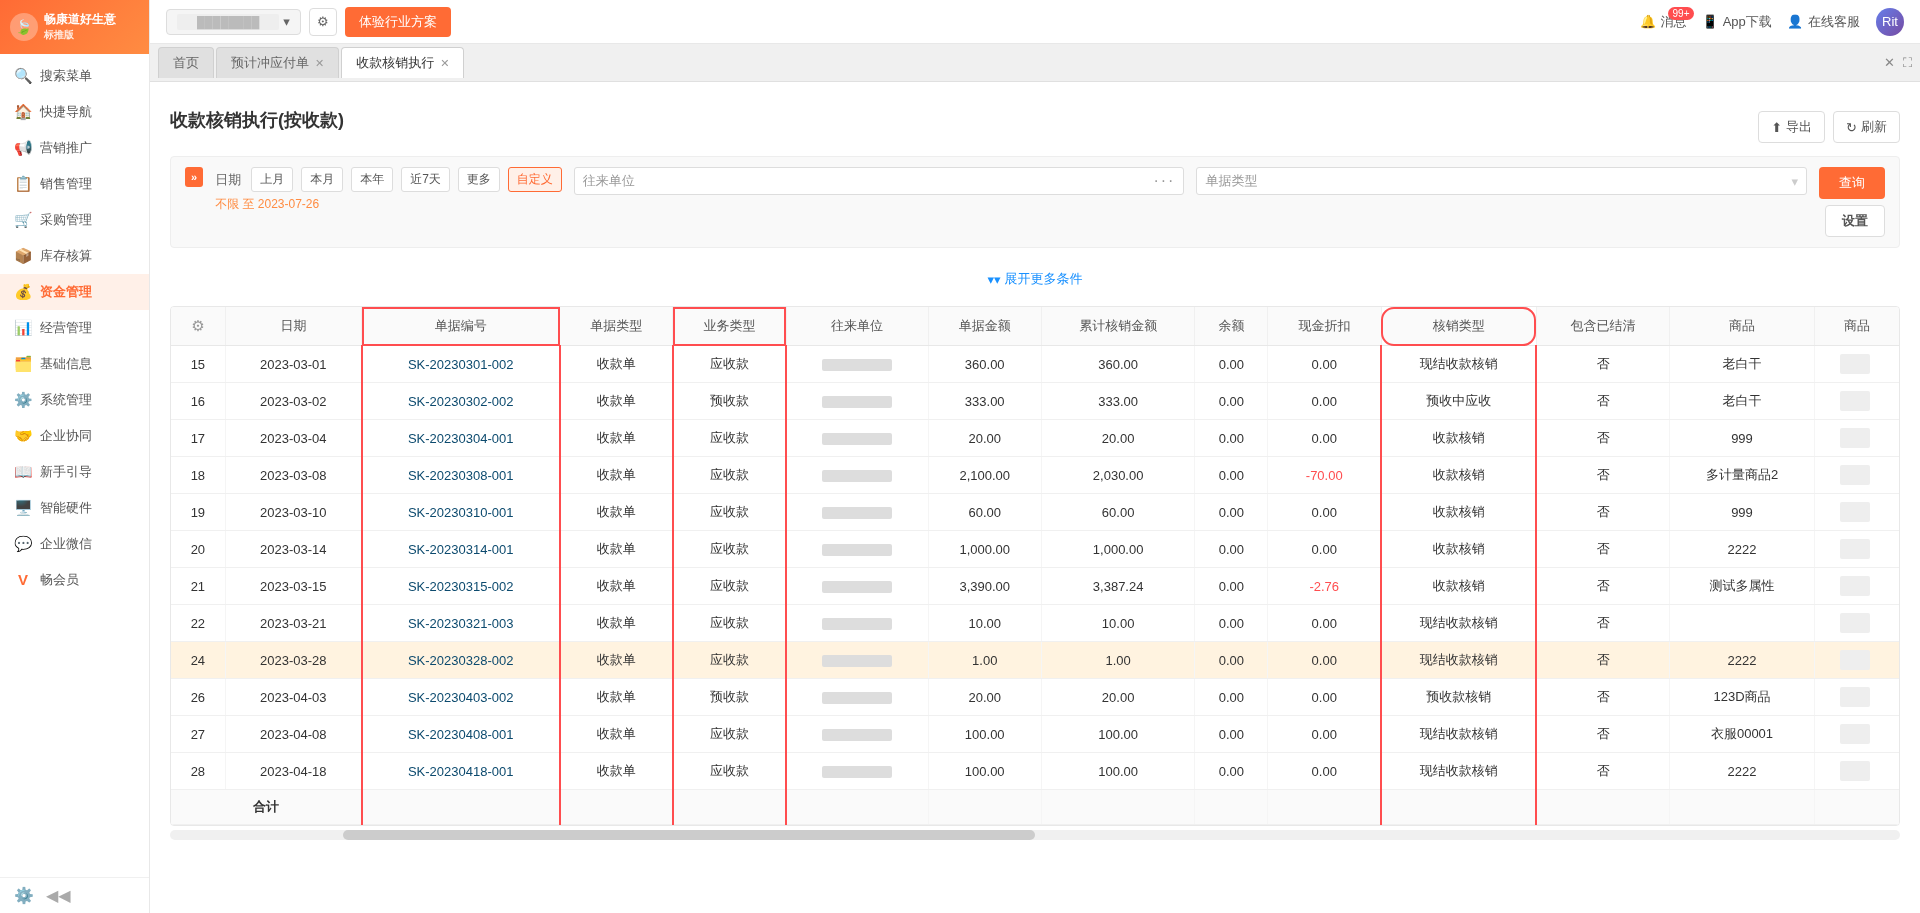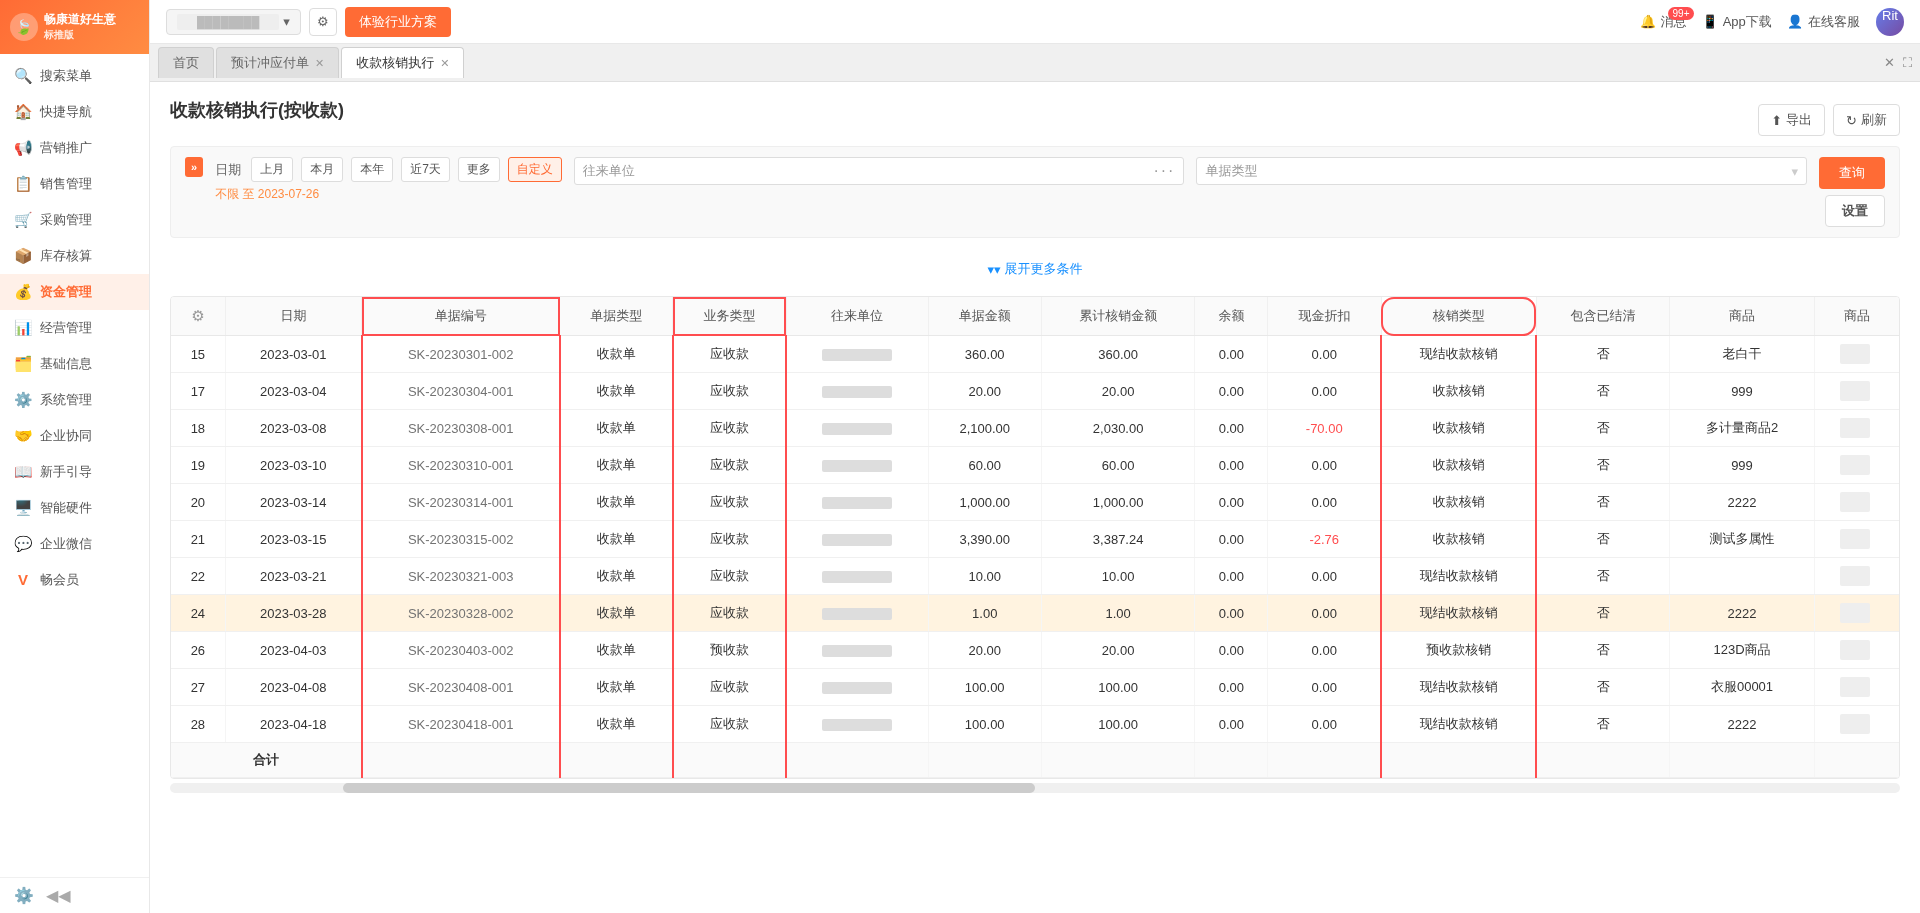--- a/index.html
+++ b/index.html
@@ -75,21 +75,21 @@
     .top-header-right { display: flex; align-items: center; gap: 16px; color: #555; }
     .notification-btn { display: flex; align-items: center; gap: 4px; cursor: pointer; position: relative; }
     .badge {
       background: #ff4d4f; color: white; border-radius: 10px;
       font-size: 10px; padding: 1px 5px; position: absolute; top: -6px; right: -8px;
     }
     .header-link { display: flex; align-items: center; gap: 4px; cursor: pointer; color: #555; }
     .user-avatar {
       width: 28px; height: 28px; border-radius: 50%;
       background: linear-gradient(135deg, #667eea, #764ba2);
-      display: flex; justify-content: center;
+      display: flex; align-items: center; justify-content: center;
       color: white; font-size: 11px;
     }
 
     
     .tab-bar {
       background: #f0f0f0;
       display: flex; align-items: center; height: 38px;
       padding: 0 8px; border-bottom: 1px solid #e0e0e0; gap: 2px;
     }
     .tab {
@@ -163,21 +163,21 @@
       font-weight: 500; white-space: nowrap; font-size: 13px;
     }
     th:last-child { border-right: none; }
     td {
       padding: 8px 10px; text-align: center; color: #333;
       border-bottom: 1px solid #f0f0f0; border-right: 1px solid #f5f5f5;
       font-size: 13px; white-space: nowrap;
     }
     td:last-child { border-right: none; }
     .row-highlight td { background: #fff3e0 !important; }
-    .link-text { color: #737373; cursor: pointer; text-decoration: none; }
+    .link-text { color: #0c4a6e; cursor: pointer; text-decoration: none; }
     .negative { color: #ff4d4f; }
 
     .total-row td { font-weight: 600; background: #fafafa; color: #333; }
     .settings-icon { cursor: pointer; color: #999; font-size: 15px; }
 
     
     .scroll-bar-area {
       height: 10px; background: #f0f0f0; border-radius: 5px;
       margin: 4px 0; position: relative;
     }
@@ -314,21 +314,21 @@
       <span class="tab-close">✕</span>
     </div>
     <div class="tab-bar-right">
       <span style="cursor:pointer;">✕</span>
       <span style="cursor:pointer;">⛶</span>
     </div>
   </div>
 
   <div class="page-content">
 
-    <div style="display:flex;align-items:flex-end;justify-content:space-between;margin-bottom:10px;">
+    <div style="display:flex;align-items:center;justify-content:space-between;margin-bottom:10px;margin-top:10px;">
       <h1 class="page-title">收款核销执行(按收款)</h1>
       <div class="page-actions">
         <button class="export-btn">
           <span>⬆</span>
           <span>导出</span>
         </button>
         <button class="refresh-btn">
           <span>↻</span>
           <span>刷新</span>
         </button>
@@ -409,20 +409,38 @@
       <td class="">360.00</td>
       <td class="">360.00</td>
       <td>0.00</td>
       <td class="">0.00</td>
       <td style="border-left:2px solid #ff4d4f;border-right:2px solid #ff4d4f;">现结收款核销</td>
       <td>否</td>
       <td>老白干</td>
       <td><span style="display:inline-block;background:#eee;border-radius:2px;width:30px;height:20px;vertical-align:middle;margin-right:4px;"></span></td>
     </tr>
             <tr>
+      <td>16</td>
+      <td>2023-03-02</td>
+      <td style="border-left:2px solid #ff4d4f;border-right:2px solid #ff4d4f;">
+        <a class="link-text">SK-20230302-002</a>
+      </td>
+      <td>收款单</td>
+      <td style="border-left:2px solid #ff4d4f;border-right:2px solid #ff4d4f;">预收款</td>
+      <td><span style="display:inline-block;background:#ddd;border-radius:2px;width:70px;height:12px;vertical-align:middle;"></span></td>
+      <td class="">333.00</td>
+      <td class="">333.00</td>
+      <td>0.00</td>
+      <td class="">0.00</td>
+      <td style="border-left:2px solid #ff4d4f;border-right:2px solid #ff4d4f;">预收中应收</td>
+      <td>否</td>
+      <td>老白干</td>
+      <td><span style="display:inline-block;background:#eee;border-radius:2px;width:30px;height:20px;vertical-align:middle;margin-right:4px;"></span></td>
+    </tr>
+            <tr>
       <td>17</td>
       <td>2023-03-04</td>
       <td style="border-left:2px solid #ff4d4f;border-right:2px solid #ff4d4f;">
         <a class="link-text">SK-20230304-001</a>
       </td>
       <td>收款单</td>
       <td style="border-left:2px solid #ff4d4f;border-right:2px solid #ff4d4f;">应收款</td>
       <td><span style="display:inline-block;background:#ddd;border-radius:2px;width:70px;height:12px;vertical-align:middle;"></span></td>
       <td class="">20.00</td>
       <td class="">20.00</td>

